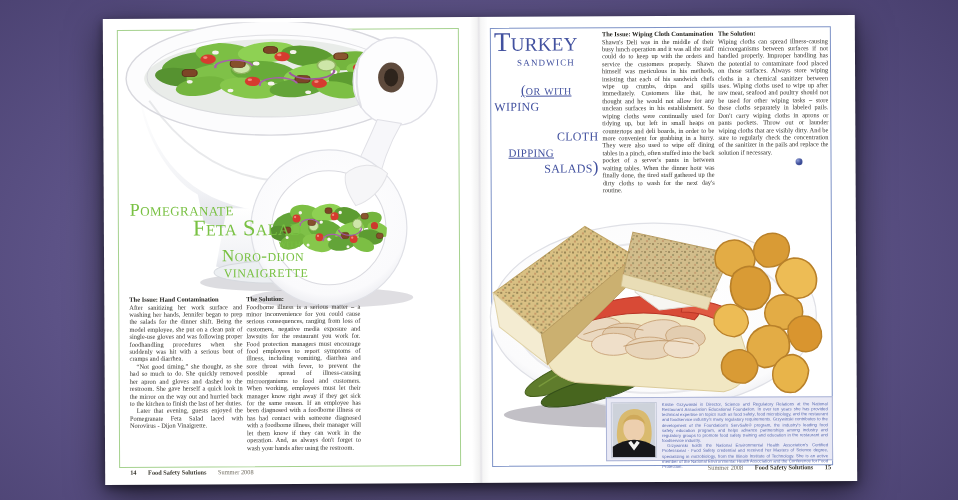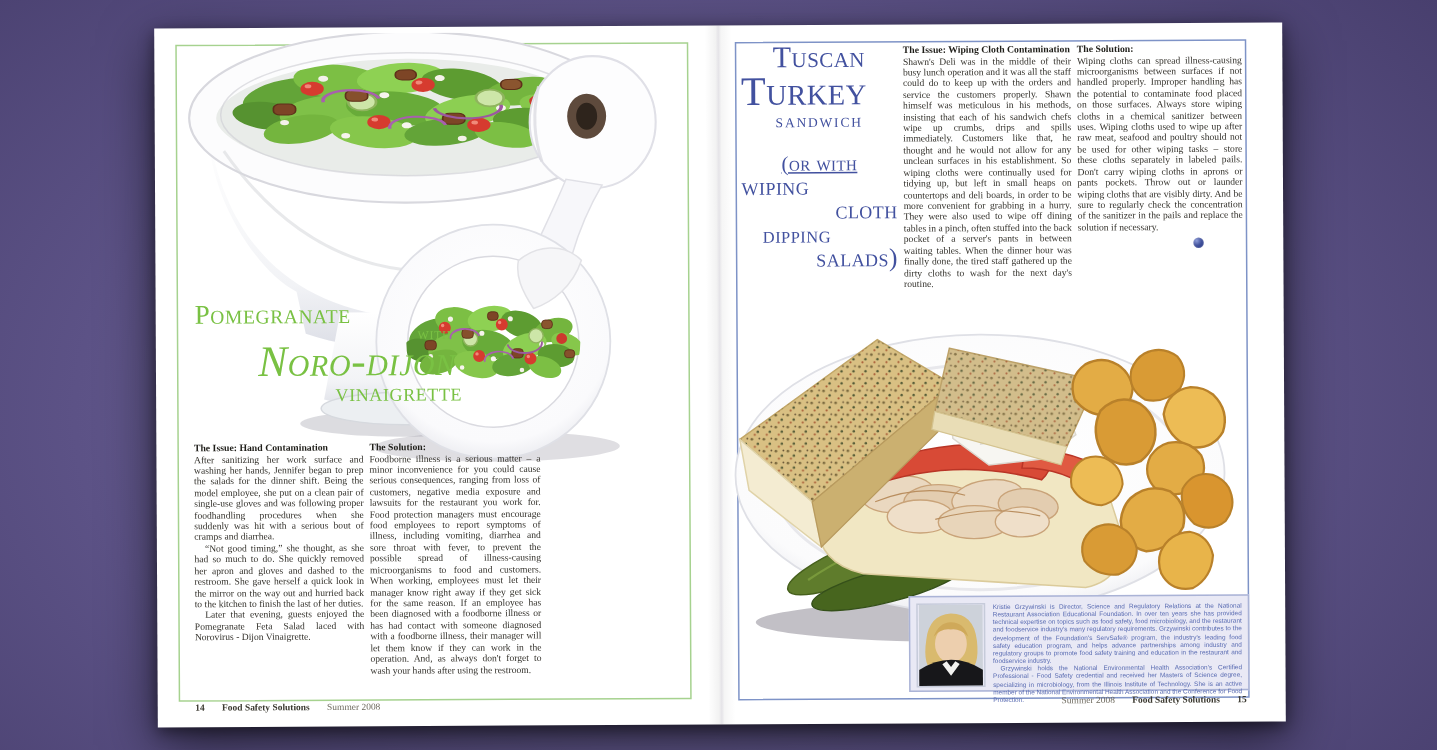--- a/index.html
+++ b/index.html
@@ -27,34 +27,34 @@
   .left-art{position:absolute;left:6px;top:4px;width:352px;height:312px;}
   
   .sand-art{position:absolute;left:3px;top:178px;width:348px;height:244px;}
 
   
   .gtitle{position:absolute;left:24px;top:183px;width:174px;text-align:right;
     color:#79c143;font-variant:small-caps;line-height:.92;letter-spacing:.4px;}
   .gt1{font-size:18px;text-align:left;padding-left:2px;}
   .gt2{font-size:22.5px;}
   .gt3{font-size:11px;padding-right:1px;}
-  .gt4{font-size:29px;margin-right:-2px;font-style:italic;}
+  .gt4{font-size:17px;margin-right:-2px;}
   .gt5{font-size:16.5px;margin-right:-6px;}
 
   
   .btitle{position:absolute;left:15px;top:13px;width:104px;color:#42519f;
     font-variant:small-caps;line-height:.96;letter-spacing:.3px;}
   .bt1{font-size:20px;text-align:center;}
   .bt2{font-size:27px;text-align:left;}
   .bt3{font-size:13px;text-align:center;letter-spacing:1.2px;}
   .bt4{font-size:20px;text-align:left;margin-top:3px;}
   .bt5{font-size:14px;text-align:center;margin-top:16px;text-decoration:underline;}
   .bt6{font-size:17px;text-align:left;padding-right:6px;}
-  .bt7{font-size:17px;text-align:right;}
-  .bt8{font-size:16px;text-align:left;padding-left:14px;}
+  .bt7{font-size:17px;text-align:right;margin-top:14px;}
+  .bt8{font-size:16px;text-align:left;padding-left:14px;text-decoration:underline;}
   .bt9{font-size:17px;text-align:right;}
 
   .col{position:absolute;font-size:6.4px;line-height:1.16;color:#33312b;text-align:justify;}
   .col h4{margin:0;font-size:6.5px;color:#1f1e19;}
   .col p{margin:0;}
   .col p.ind{text-indent:7px;}
   .l-col1{left:25px;top:277px;width:113px;}
   .l-col2{left:142px;top:277px;width:114px;}
   .r-col1{left:123px;top:14px;width:112px;}
   .r-col2{left:239px;top:14px;width:110px;}
@@ -181,20 +181,21 @@
         <circle cx="219" cy="206" r="57" fill="#fff" stroke="#dadae0" stroke-width="1"></circle>
         <g clip-path="url(#plateClip)">
           <use href="#salad" transform="translate(219,206) scale(0.95,0.95)"></use>
         </g>
         <path d="M236 152 C248 142 266 140 278 152 C272 170 258 180 246 184 C238 172 234 162 236 152 Z" fill="#f6f6f8" stroke="#e2e2e6" stroke-width="1"></path>
       </g>
     </svg>
 
     <div class="gtitle">
       <div class="gt1">Pomegranate</div>
+      <div class="gt2">Feta Salad</div>
       <div class="gt3">with</div>
       <div class="gt4">Noro-dijon</div>
       <div class="gt5">vinaigrette</div>
     </div>
 
     <div class="col l-col1">
       <h4>The Issue: Hand Contamination</h4>
       <p>After sanitizing her work surface and washing her hands, Jennifer began to prep the salads for the dinner shift. Being the model employee, she put on a clean pair of single-use gloves and was following proper foodhandling procedures when she suddenly was hit with a serious bout of cramps and diarrhea.</p>
       <p class="ind">“Not good timing,” she thought, as she had so much to do. She quickly removed her apron and gloves and dashed to the restroom. She gave herself a quick look in the mirror on the way out and hurried back to the kitchen to finish the last of her duties.</p>
       <p class="ind">Later that evening, guests enjoyed the Pomegranate Feta Salad laced with Norovirus - Dijon Vinaigrette.</p>
@@ -284,21 +285,20 @@
         <use href="#chip" transform="translate(300,118) scale(1.05) rotate(-15)" fill="#e3ac45"></use>
         <use href="#chip" transform="translate(248,126) scale(.95) rotate(20)" fill="#edbc55"></use>
         <use href="#chip" transform="translate(322,140) scale(1.0) rotate(60)" fill="#d9952f"></use>
         <use href="#chip" transform="translate(284,152) scale(1.2) rotate(-45)" fill="#e3ac45"></use>
         <use href="#chip" transform="translate(256,172) scale(1.0) rotate(10)" fill="#d99b35"></use>
         <use href="#chip" transform="translate(306,180) scale(1.05) rotate(-70)" fill="#e8b44a"></use>
       </g>
     </svg>
 
     <div class="btitle">
-      <div class="bt1">Tuscan</div>
       <div class="bt2">Turkey</div>
       <div class="bt3">sandwich</div>
       <div class="bt5">(or with</div>
       <div class="bt6">wiping</div>
       <div class="bt7">cloth</div>
       <div class="bt8">dipping</div>
       <div class="bt9">salads)</div>
     </div>
 
     <div class="col r-col1">

